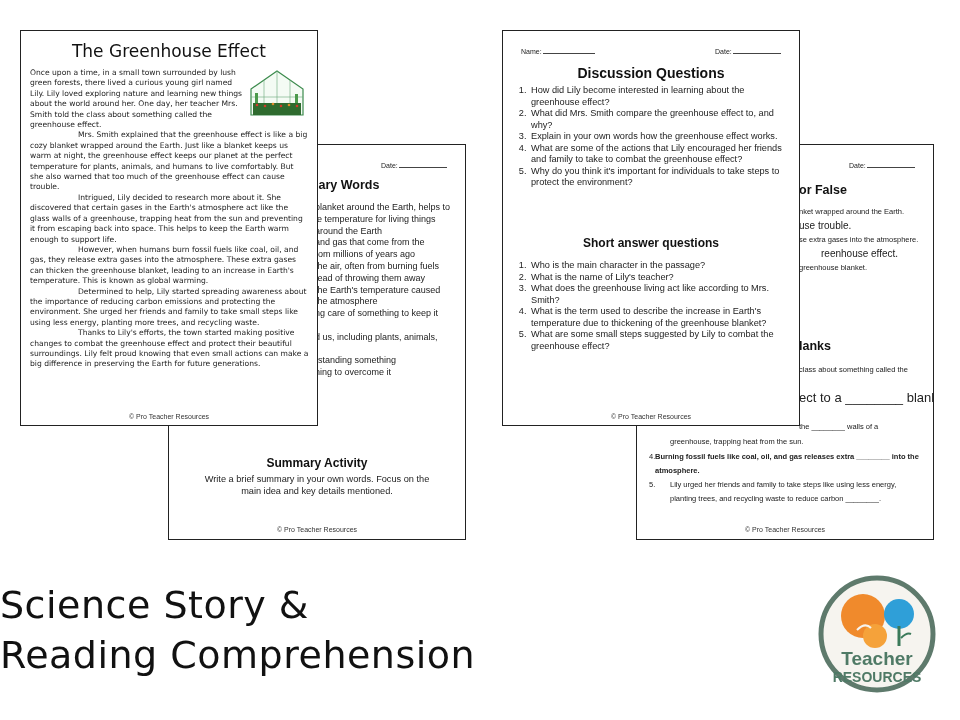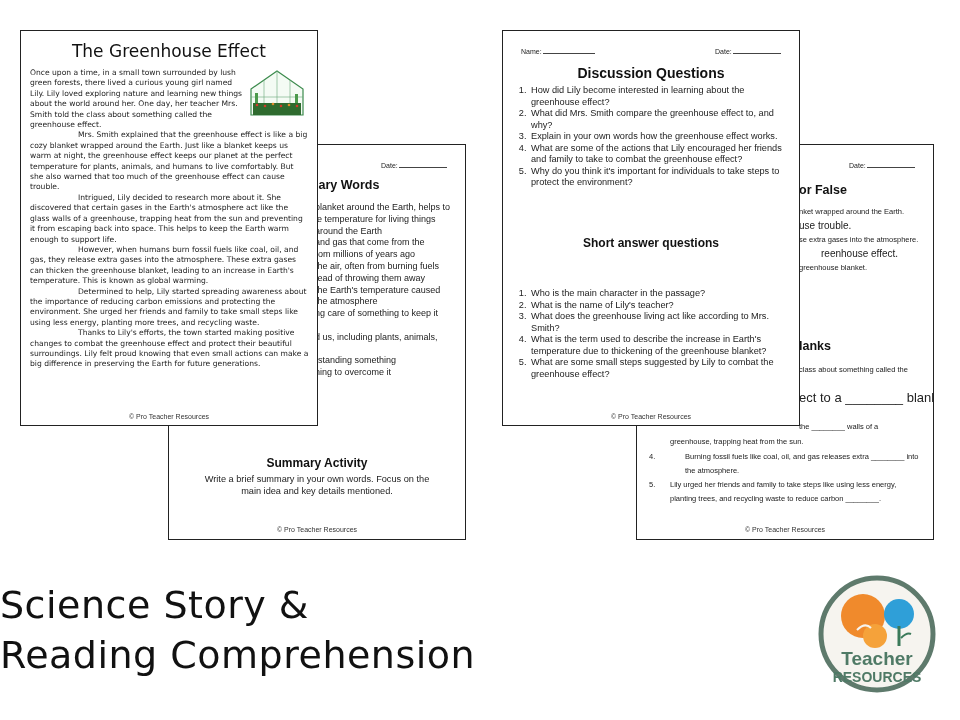--- a/index.html
+++ b/index.html
@@ -89,42 +89,42 @@
       <div class="clip-text" style="left: 162px; top: 103px; font-size: 10px; padding-left: 22px;">reenhouse effect.</div>
       <div class="clip-text" style="left: 162px; top: 117px; font-size: 7.5px;">greenhouse blanket.</div>
     </div>
   <div class="h" style="position:absolute;left:162px;top:194px;font-size:12.5px;text-align:left;">lanks</div>
   <div class="clip-text" style="left:162px;top:219px;font-size:7.5px;">class about something called the</div>
   <div class="clip-text" style="left:162px;top:247px;font-size:13px;">ect to a ________ blanket wrapped</div>
   <div class="clip-text" style="left:162px;top:276px;font-size:7.5px;">the ________ walls of a</div>
   <div class="clip-text" style="left:33px;top:291px;font-size:7.5px;">greenhouse, trapping heat from the sun.</div>
   <div style="position:absolute;left:12px;top:305px;width:270px;font-size:7.5px;line-height:14px;color:#222;">
     <span style="position:absolute;left:0;">4.</span>
-    <div style="margin-left:36px;">Burning fossil fuels like coal, oil, and gas releases extra ________ into the atmosphere.</div>
+    <div style="margin-left:6px;font-weight:bold;">Burning fossil fuels like coal, oil, and gas releases extra ________ into the atmosphere.</div>
   </div>
   <div style="position:absolute;left:12px;top:333px;width:270px;font-size:7.5px;line-height:14px;color:#222;">
     <span style="position:absolute;left:0;">5.</span>
     <div style="margin-left:21px;">Lily urged her friends and family to take steps like using less energy, planting trees, and recycling waste to reduce carbon ________.</div>
   </div>
   <div class="footer" style="top:381px;">© Pro Teacher Resources</div>
 </div>
 
 <div class="page" style="left:502px;top:30px;width:298px;height:396px;">
   <div class="namefld" style="left:18px;top:17px;"><span>Name:</span><span class="line"></span></div>
   <div class="datefld" style="left:212px;top:17px;"><span>Date:</span><span class="line"></span></div>
   <div class="h" style="position:absolute;left:0;right:0;top:34px;font-size:14px;">Discussion Questions</div>
   <ol class="q" id="disc-list" style="position:absolute;left:0;right:14px;top:54px;">
       <li>How did Lily become interested in learning about the greenhouse effect?</li>
       <li>What did Mrs. Smith compare the greenhouse effect to, and why?</li>
       <li>Explain in your own words how the greenhouse effect works.</li>
       <li>What are some of the actions that Lily encouraged her friends and family to take to combat the greenhouse effect?</li>
       <li>Why do you think it's important for individuals to take steps to protect the environment?</li>
     </ol>
   <div class="h" style="position:absolute;left:0;right:0;top:205px;font-size:12px;">Short answer questions</div>
-  <ol class="q" id="short-list" style="position:absolute;left:0;right:14px;top:229px;margin-top:28px;">
+  <ol class="q" id="short-list" style="position:absolute;left:0;right:14px;top:229px;">
       <li>Who is the main character in the passage?</li>
       <li>What is the name of Lily's teacher?</li>
       <li>What does the greenhouse living act like according to Mrs. Smith?</li>
       <li>What is the term used to describe the increase in Earth's temperature due to thickening of the greenhouse blanket?</li>
       <li>What are some small steps suggested by Lily to combat the greenhouse effect?</li>
     </ol>
   <div class="footer" style="top:382px;">© Pro Teacher Resources</div>
 </div>
 
 <div class="big" style="top:583px;">Science Story &amp;</div>

